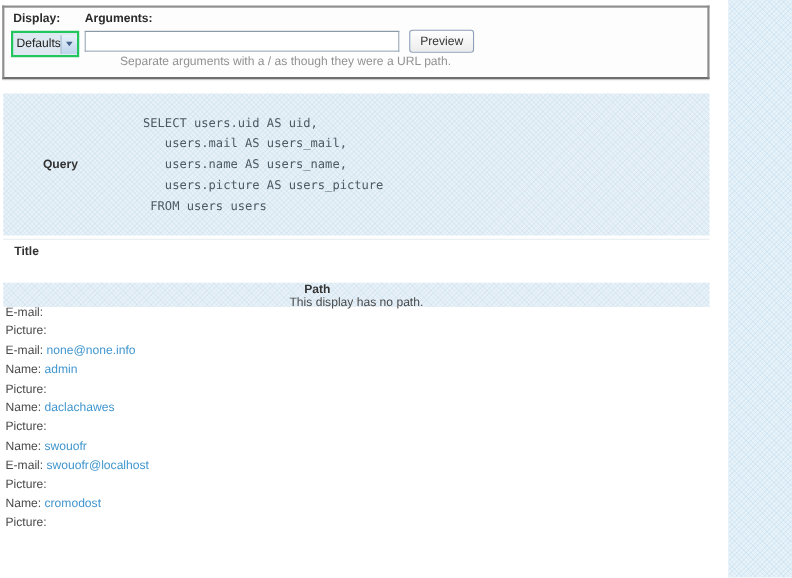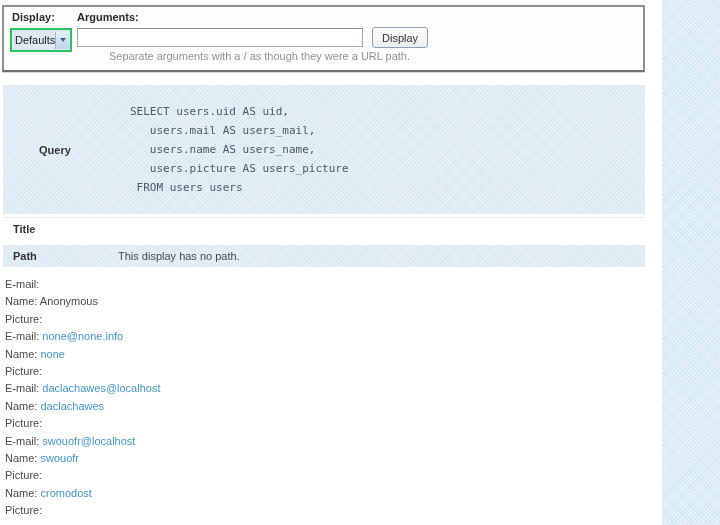--- a/index.html
+++ b/index.html
@@ -64,21 +64,21 @@
       repeating-linear-gradient(45deg, rgba(170,205,228,.18) 0 1px, transparent 1px 3px),
       repeating-linear-gradient(-45deg, rgba(170,205,228,.18) 0 1px, transparent 1px 3px);
   }
   .row-query{height:129px;align-items:center;margin-bottom:3px;}
   .row-query .ilabel{align-self:center;padding-left:36px;}
   .sql-pre{
     margin:12px;font-family:"DejaVu Sans Mono","Liberation Mono",monospace;
     font-size:11px;line-height:19px;color:#4d5a64;
   }
   .row-title{height:22px;align-items:center;border-top:1px solid #e7edf1;background:#fff;}
-  .row-path{height:22px;align-items:center;margin-top:6px;}
+  .row-path{height:22px;align-items:center;margin-top:18px;flex-direction:column;}
   .ivalue{flex:1;color:#4a4a4a;}
 
   
   .view-content{position:absolute;left:5px;top:276px;width:640px;}
   .field-line{line-height:17.4px;white-space:nowrap;}
   .field-label{color:#4a4a4a;margin-top:36px;}
   .user-link{color:#4196ce;text-decoration:none;}
   .plain-value{color:#4a4a4a;}
 </style>
 </head>
@@ -95,21 +95,21 @@
 
       <div class="select">
         <span class="select-value">Defaults</span>
         <span class="select-arrow-btn">
             <span class="tri-down"></span>
           </span>
       </div>
 
       <input class="args-input" type="text" value="" style="">
 
-      <button class="preview-btn">Display</button>
+      <button class="preview-btn">Preview</button>
 
       <div class="description">Separate arguments with a / as though they were a URL path.</div>
     </div>
 
     <div class="info-table">
       <div class="irow blue-row row-query">
         <div class="ilabel">Query</div>
         <div class="ivalue">
           <pre class="sql-pre">SELECT users.uid AS uid,
    users.mail AS users_mail,
@@ -124,36 +124,34 @@
       </div>
       <div class="irow blue-row row-path">
         <div class="ilabel">Path</div>
         <div class="ivalue">This display has no path.</div>
       </div>
     </div>
 
     <div class="view-content">
         <div class="views-row">
           <div class="field-line"><span class="field-label">E-mail:</span></div>
-          <div class="field-line"><span class="field-label">Name:</span> <span class="plain-value">Anonymous</span></div>
           <div class="field-line"><span class="field-label">Picture:</span></div>
         </div>
         <div class="views-row">
           <div class="field-line"><span class="field-label">E-mail:</span> <a href="#" class="user-link">none@none.info</a></div>
-          <div class="field-line"><span class="field-label">Name:</span> <a href="#" class="user-link">none</a></div>
+          <div class="field-line"><span class="field-label">Name:</span> <a href="#" class="user-link">admin</a></div>
           <div class="field-line"><span class="field-label">Picture:</span></div>
         </div>
         <div class="views-row">
-          <div class="field-line"><span class="field-label">E-mail:</span> <a href="#" class="user-link">daclachawes@localhost</a></div>
           <div class="field-line"><span class="field-label">Name:</span> <a href="#" class="user-link">daclachawes</a></div>
           <div class="field-line"><span class="field-label">Picture:</span></div>
         </div>
         <div class="views-row">
+          <div class="field-line"><span class="field-label">Name:</span> <a href="#" class="user-link">swouofr</a></div>
           <div class="field-line"><span class="field-label">E-mail:</span> <a href="#" class="user-link">swouofr@localhost</a></div>
-          <div class="field-line"><span class="field-label">Name:</span> <a href="#" class="user-link">swouofr</a></div>
           <div class="field-line"><span class="field-label">Picture:</span></div>
         </div>
         <div class="views-row">
           <div class="field-line"><span class="field-label">Name:</span> <a href="#" class="user-link">cromodost</a></div>
           <div class="field-line"><span class="field-label">Picture:</span></div>
         </div>
       </div>
 
   </div>
 </div>

